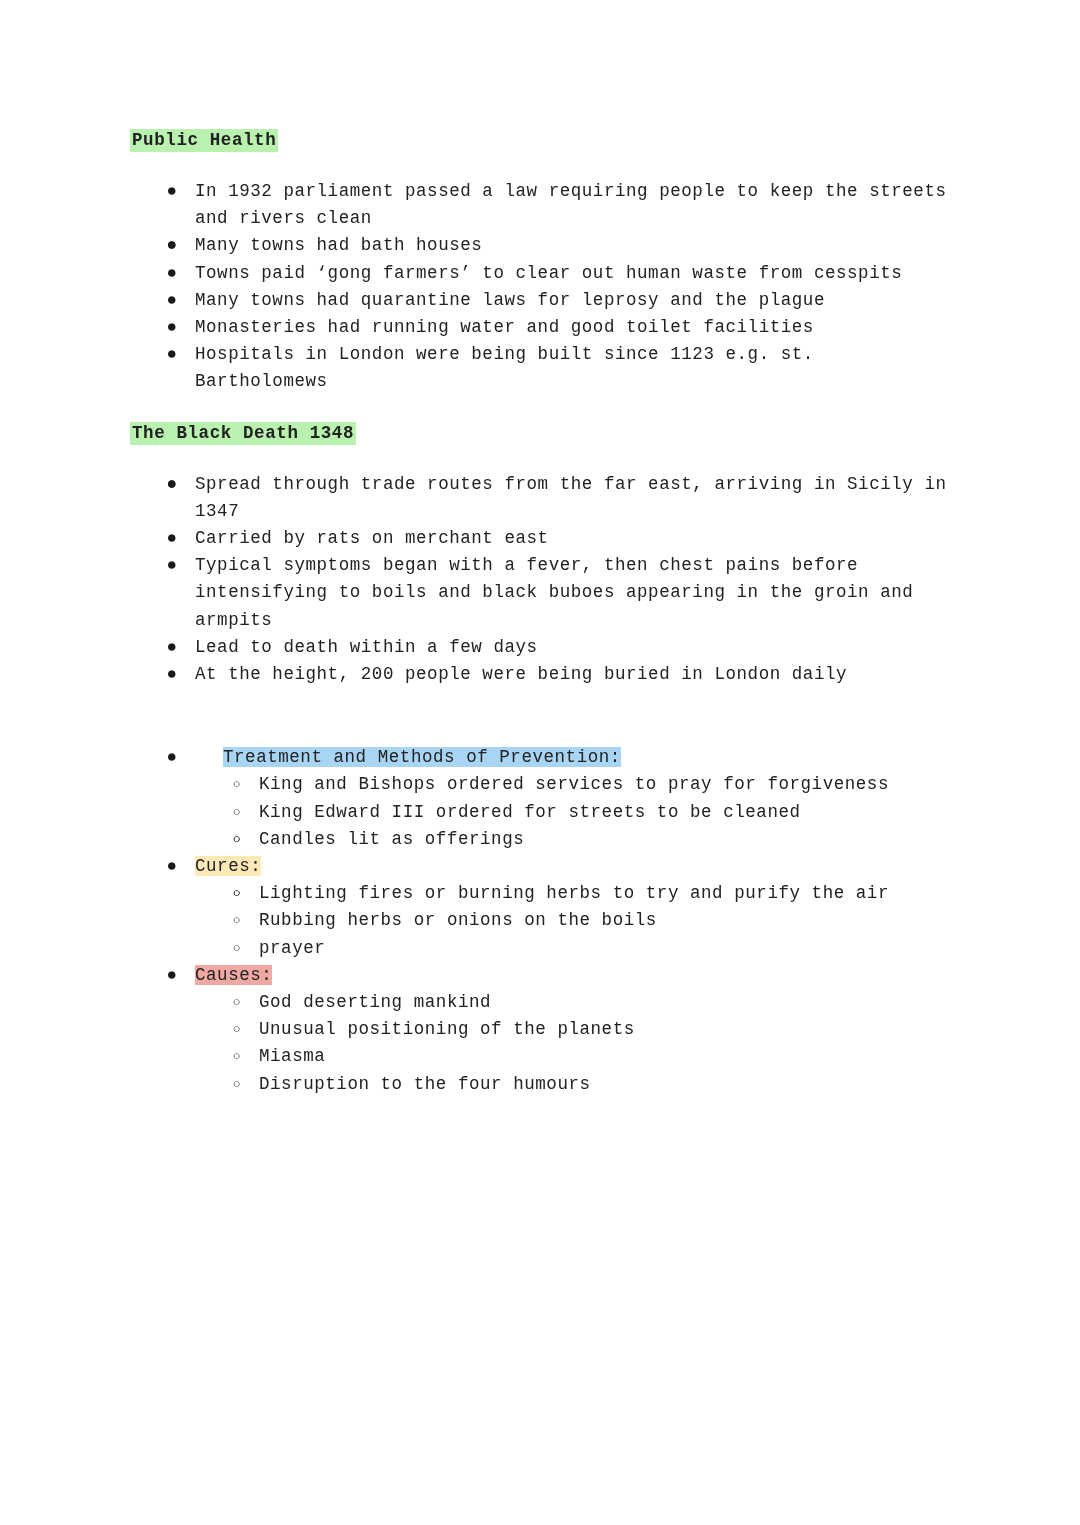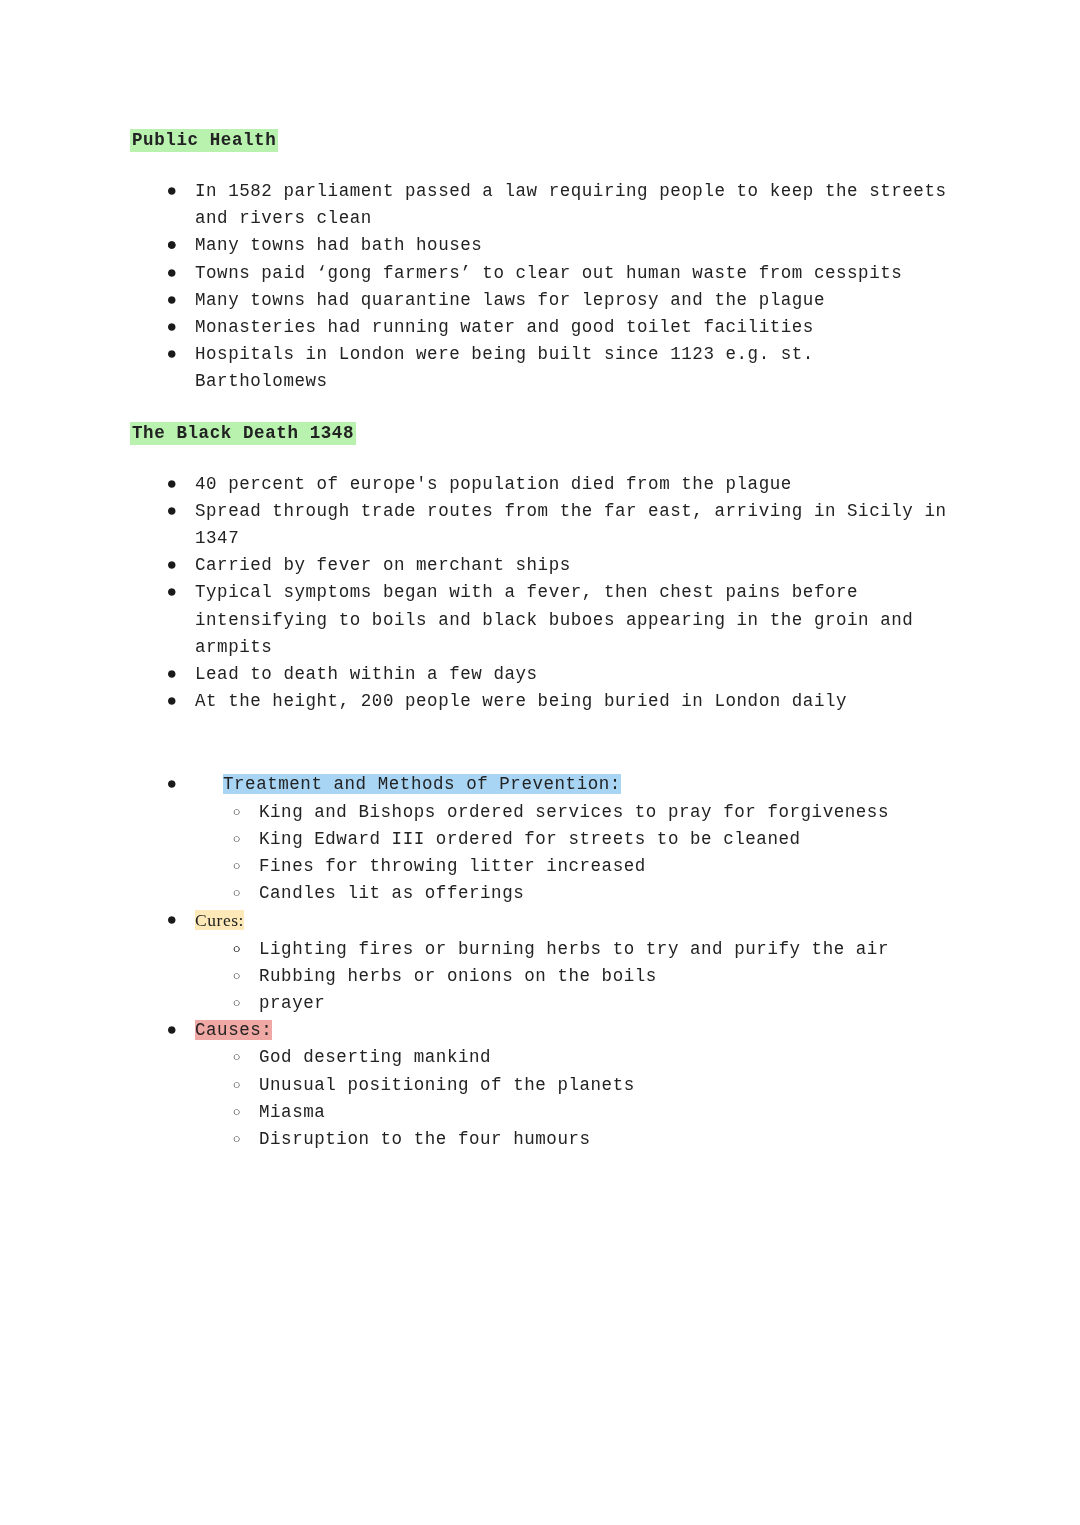--- a/index.html
+++ b/index.html
@@ -35,21 +35,21 @@
     line-height: 24px;
     letter-spacing: 0.6px;
     margin: 0;
     padding: 0;
   }
   .section-heading .hl {
     padding: 1px 2px 2px 2px;
   }
   .hl-green   { background: #b8f2ae; }
   .hl-blue    { background: #a9d5f4; margin-left: 28px; }
-  .hl-yellow  { background: #fce9b7; font-family: Liberation Serif, serif; }
+  .hl-yellow  { background: #fce9b7; }
   .hl-pink    { background: #f0a8a4; margin-top: 39px; }
 
   .heading-block { margin-bottom: 0; }
 
   
   ul.lvl1 {
     list-style: none;
     margin: 0;
     padding: 0;
   }
@@ -110,21 +110,21 @@
 
     <div class="heading-block">
       <p class="section-heading"><span class="hl hl-green">Public Health</span></p>
     </div>
 
     <div class="gap-before-list"></div>
 
     <ul class="lvl1">
       <li>
         <span class="marker">●</span>
-        <span class="li-text">In 1582 parliament passed a law requiring people to keep the streets and rivers clean</span>
+        <span class="li-text">In 1932 parliament passed a law requiring people to keep the streets and rivers clean</span>
       </li>
       <li>
         <span class="marker">●</span>
       </li>
       <li>
         <span class="marker">●</span>
         <span class="li-text">Many towns had bath houses</span>
       </li>
       <li>
         <span class="marker">●</span>
@@ -148,29 +148,28 @@
 
     <div class="heading-block">
       <p class="section-heading"><span class="hl hl-green">The Black Death 1348</span></p>
     </div>
 
     <div class="gap-before-list"></div>
 
     <ul class="lvl1">
       <li>
         <span class="marker">●</span>
-        <span class="li-text">40 percent of europe's population died from the plague</span>
       </li>
       <li>
         <span class="marker">●</span>
         <span class="li-text">Spread through trade routes from the far east, arriving in Sicily in 1347</span>
       </li>
       <li>
         <span class="marker">●</span>
-        <span class="li-text">Carried by fever on merchant ships</span>
+        <span class="li-text">Carried by rats on merchant east</span>
       </li>
       <li>
         <span class="marker">●</span>
         <span class="li-text">Typical symptoms began with a fever, then chest pains before intensifying to boils and black buboes appearing in the groin and armpits</span>
       </li>
       <li>
         <span class="marker">●</span>
         <span class="li-text">Lead to death within a few days</span>
       </li>
       <li>
@@ -190,21 +189,20 @@
           <li>
             <span class="marker">○</span>
             <span class="li-text">King and Bishops ordered services to pray for forgiveness</span>
           </li>
           <li>
             <span class="marker">○</span>
             <span class="li-text">King Edward III ordered for streets to be cleaned</span>
           </li>
           <li>
             <span class="marker">○</span>
-            <span class="li-text">Fines for throwing litter increased</span>
           </li>
           <li>
             <span class="marker">○</span>
             <span class="li-text">Candles lit as offerings</span>
           </li>
         </ul>
       </li>
 
       <li>
         <span class="marker">●</span>

